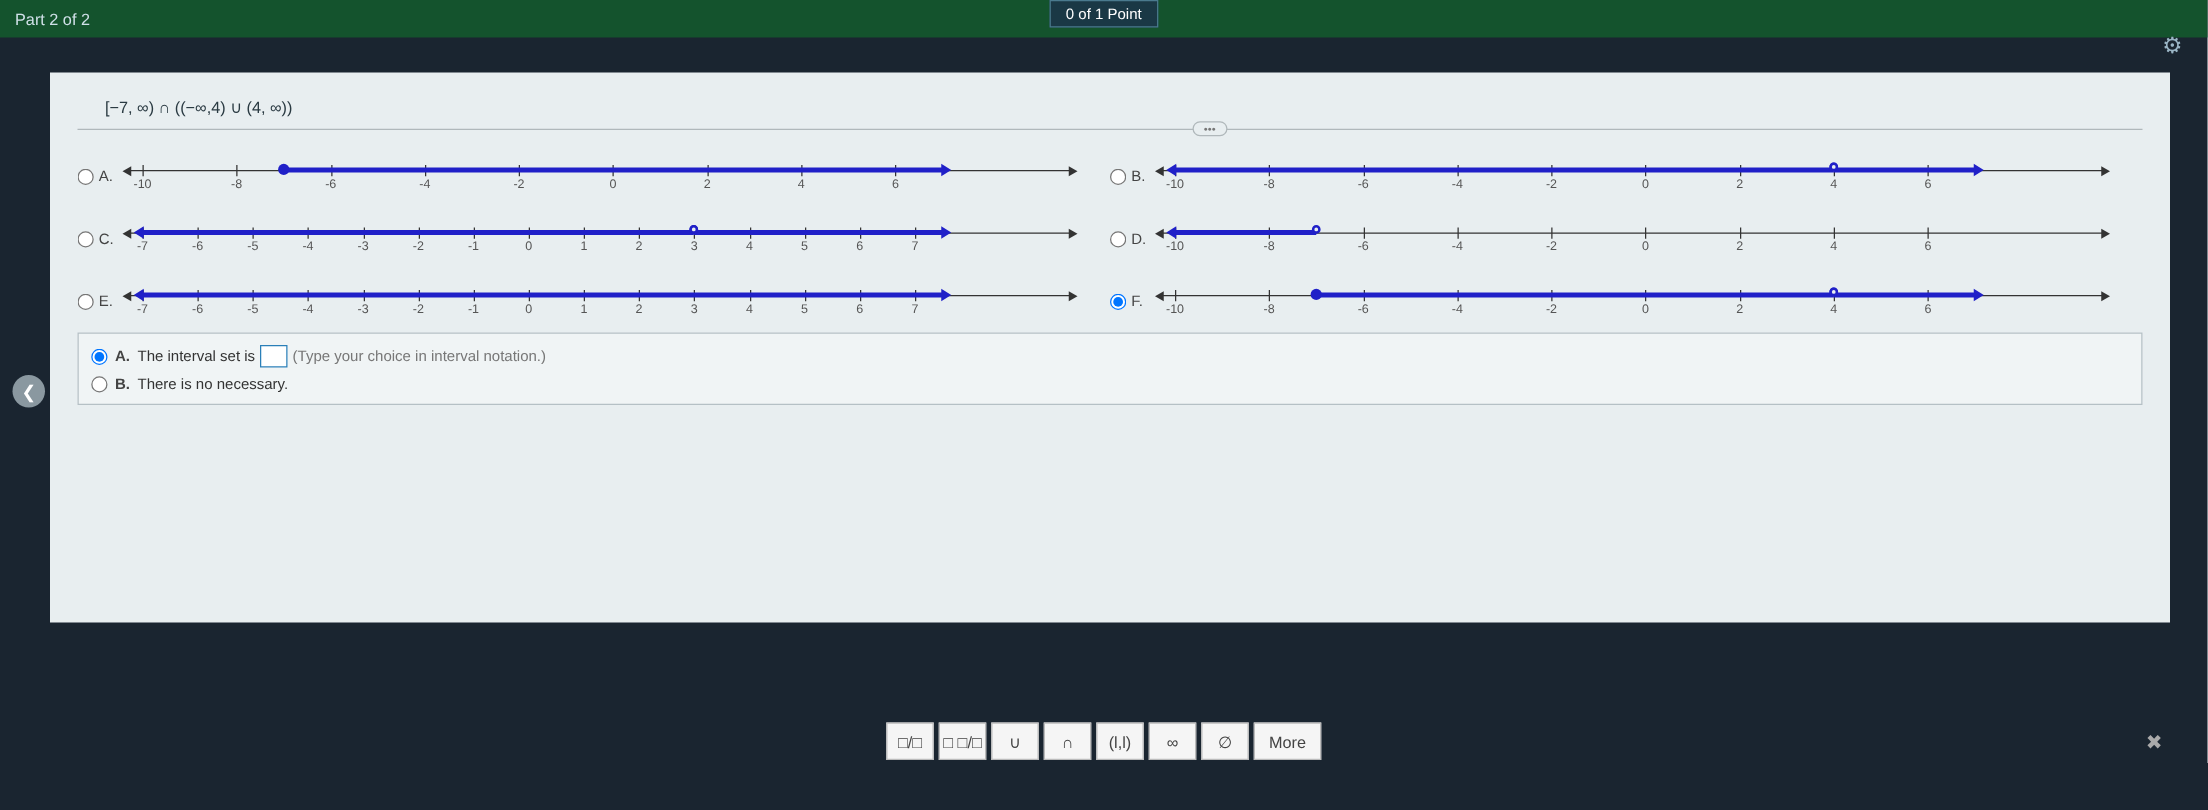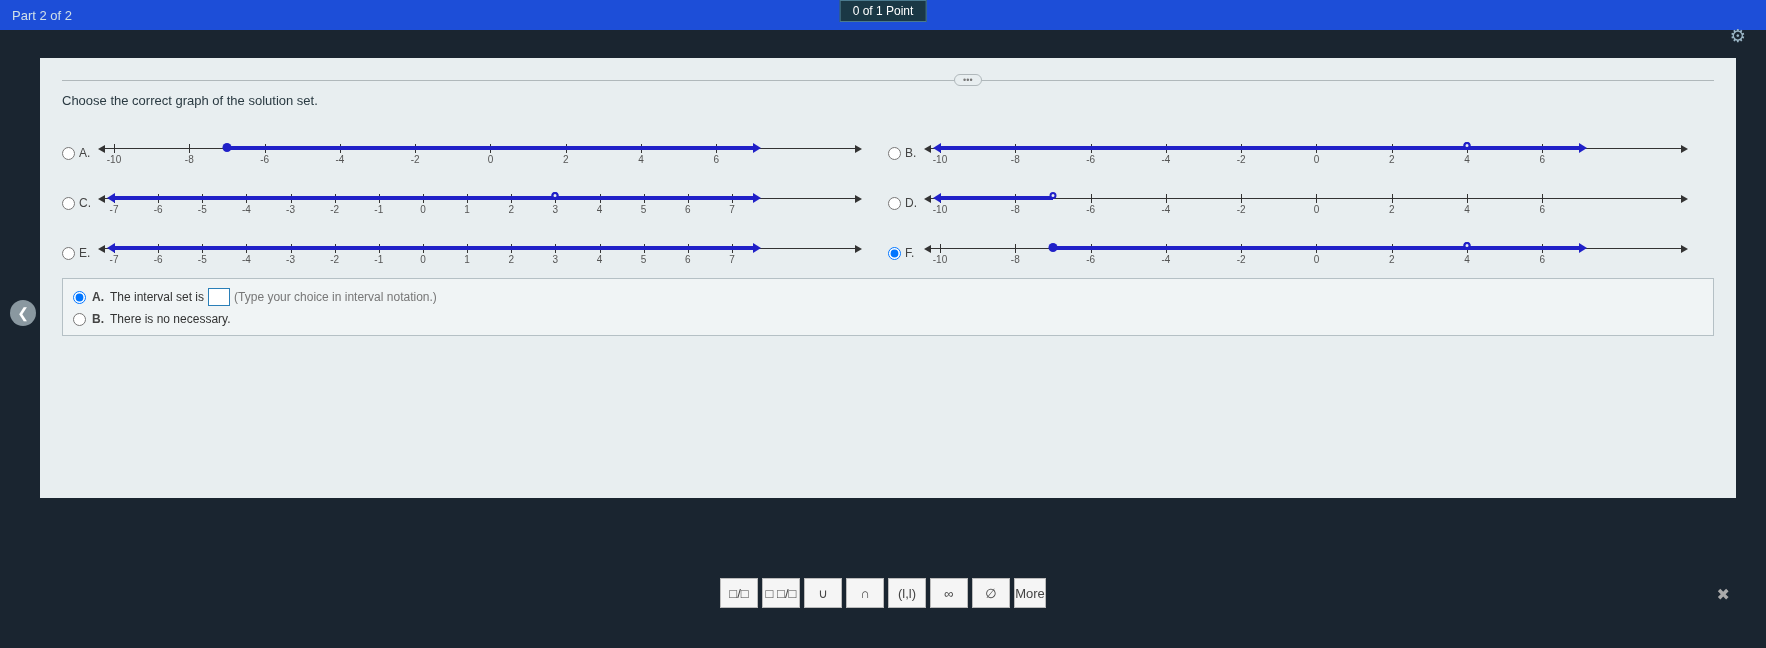--- a/index.html
+++ b/index.html
@@ -5,21 +5,21 @@
   * { box-sizing: border-box; margin: 0; padding: 0; }
   body {
     font-family: Arial, sans-serif;
     background: #1a2530;
     width: 1766px;
     height: 648px;
     overflow: hidden;
     position: relative;
   }
   .header {
-    background: #1d4ed8;
+    background: #14532d;
     height: 20px;
     display: flex;
     align-items: center;
     padding: 15px 12px;
     color: #d0e0e8;
     font-size: 13px;
     position: relative;
   }
   .points-badge {
     position: absolute;
@@ -105,42 +105,42 @@
   }
   .palette {
     position:absolute; bottom:40px; left:50%; transform:translateX(-50%);
     display:flex; gap:4px;
   }
   .pal-btn {
     width:38px; height:30px; background:#f5f5f5; border:1px solid #bbb;
     display:flex; align-items:center; justify-content:center;
     font-size:13px; color:#444; cursor:pointer;
   }
-  .pal-btn.more { width:32px;text-align:center; }
+  .pal-btn.more { width:54px;text-align:center; }
   .close-x {
     position:absolute; right:36px; bottom:44px; color:#aaa; font-size:16px; cursor:pointer;
   }
 </style>
 </head>
 <body>
 
 <div class="header">
   <span>Part 2 of 2</span>
   <div class="points-badge">0 of 1 Point</div>
 </div>
 <div class="gear-icon">⚙</div>
 
 <div class="back-circle">❮</div>
 
 <div class="content">
+  <div class="interval-expr">[−7, ∞) ∩ ((−∞,4) ∪ (4, ∞))</div>
   <hr class="divider">
   <div style="position:relative;height:0">
       <span class="expand-dots" style="top:-19px">•••</span>
     </div>
-  <div class="choose-text">Choose the correct graph of the solution set.</div>
 
   <div class="graph-row">
     <div class="graph-col">
       <label class="radio-opt">
           <input type="radio" name="g" style="">
           <span>A.</span>
         </label>
       <div class="numline">
           <div class="axis la"></div>
           <div class="tick" style="left: 10px;"></div>

